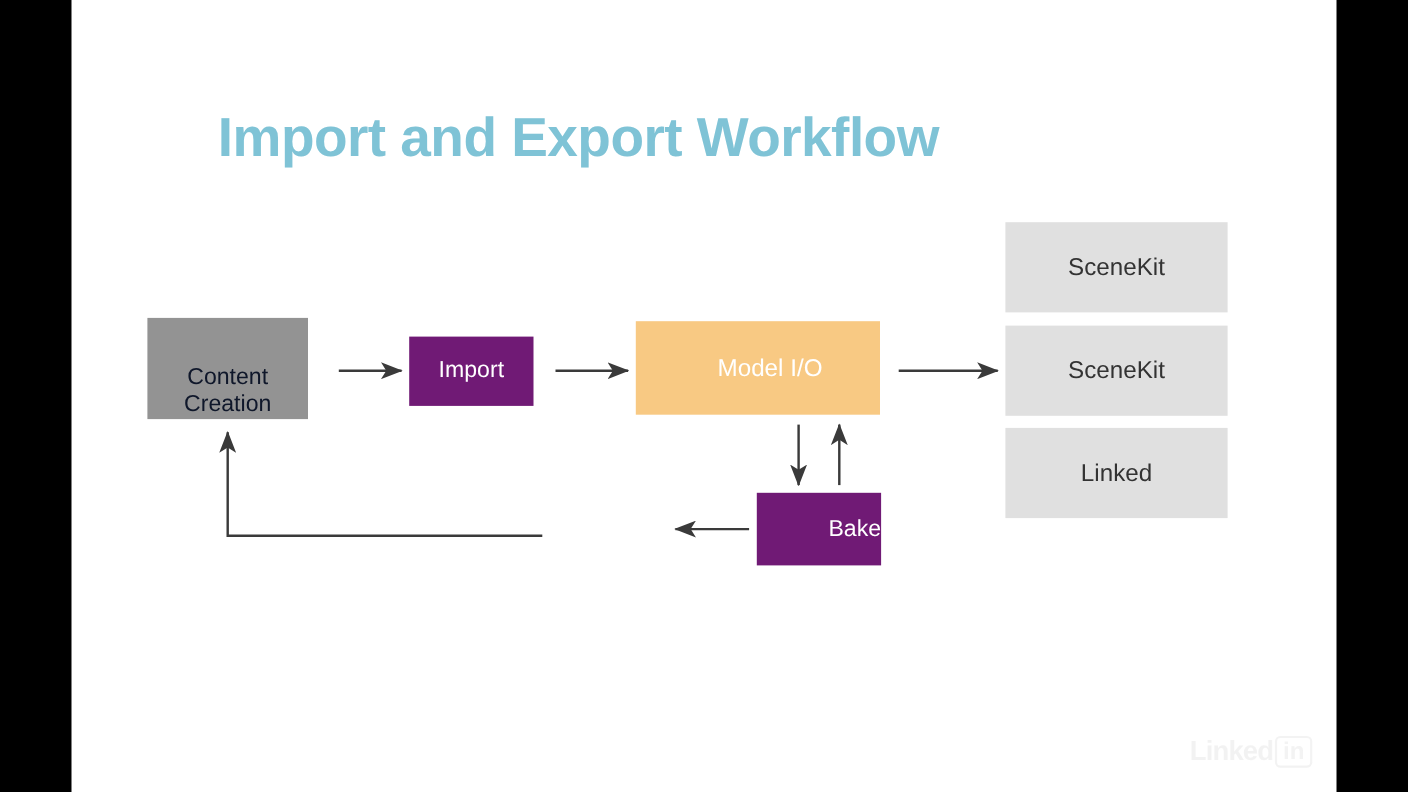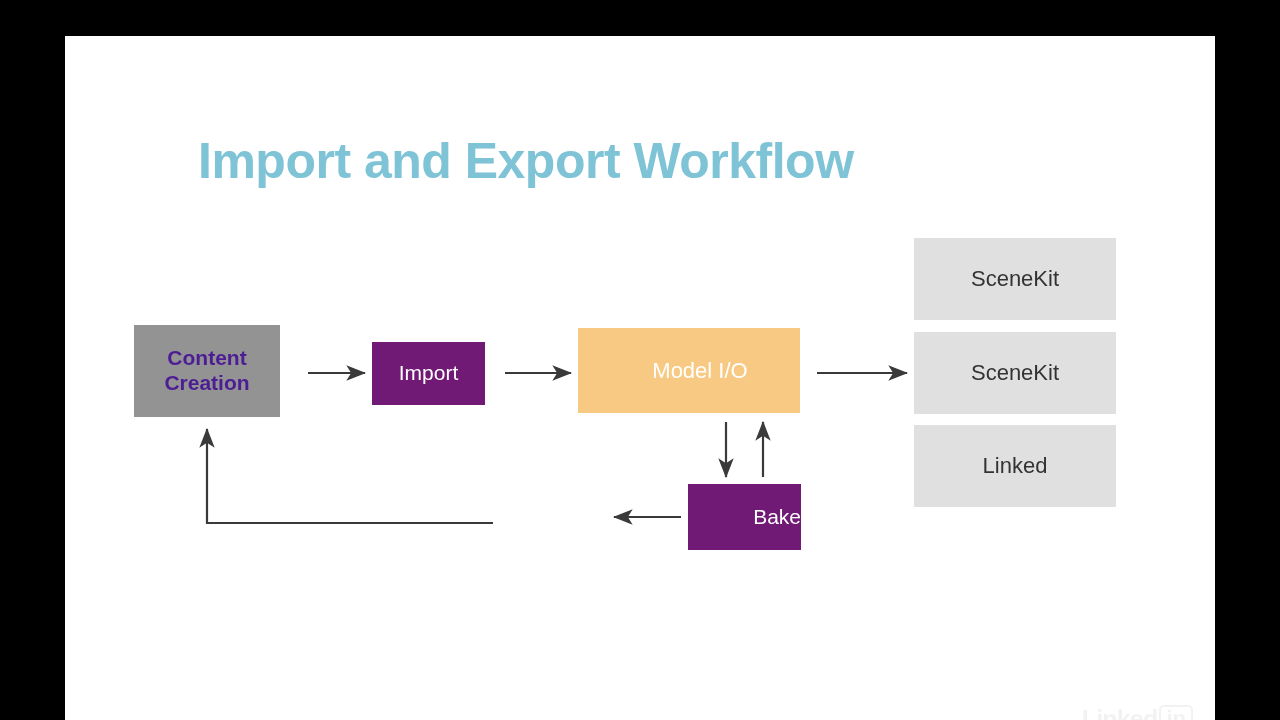--- a/index.html
+++ b/index.html
@@ -13,21 +13,20 @@
     overflow: hidden;
     font-family: "Liberation Sans", sans-serif;
   }
 
   
   .stage {
     position: relative;
     width: 1280px;
     height: 636px;
     background: #000000;
-    margin-top: 36px;
   }
   .slide {
     position: absolute;
     left: 65px;
     top: 0px;
     width: 1150px;
     height: 720px;
     background: #ffffff;
     overflow: hidden;
   }
@@ -49,23 +48,24 @@
     position: absolute;
     display: flex;
     align-items: center;
     justify-content: center;
     text-align: center;
     line-height: 1.18;
     box-sizing: border-box;
   }
   .node-gray {
     background: #939393;
-    color: #4c1d95;
+    color: #0f172a;
     font-size: 21px;
-    font-weight: 700;
+    font-weight: 400;
+    align-items: flex-end;
   }
   .node-blue {
     background: #701a75;
     color: #ffffff;
     font-size: 21px;
     font-weight: 500;
   }
   .node-orange {
     background: #f8c983;
     color: #ffffff;

